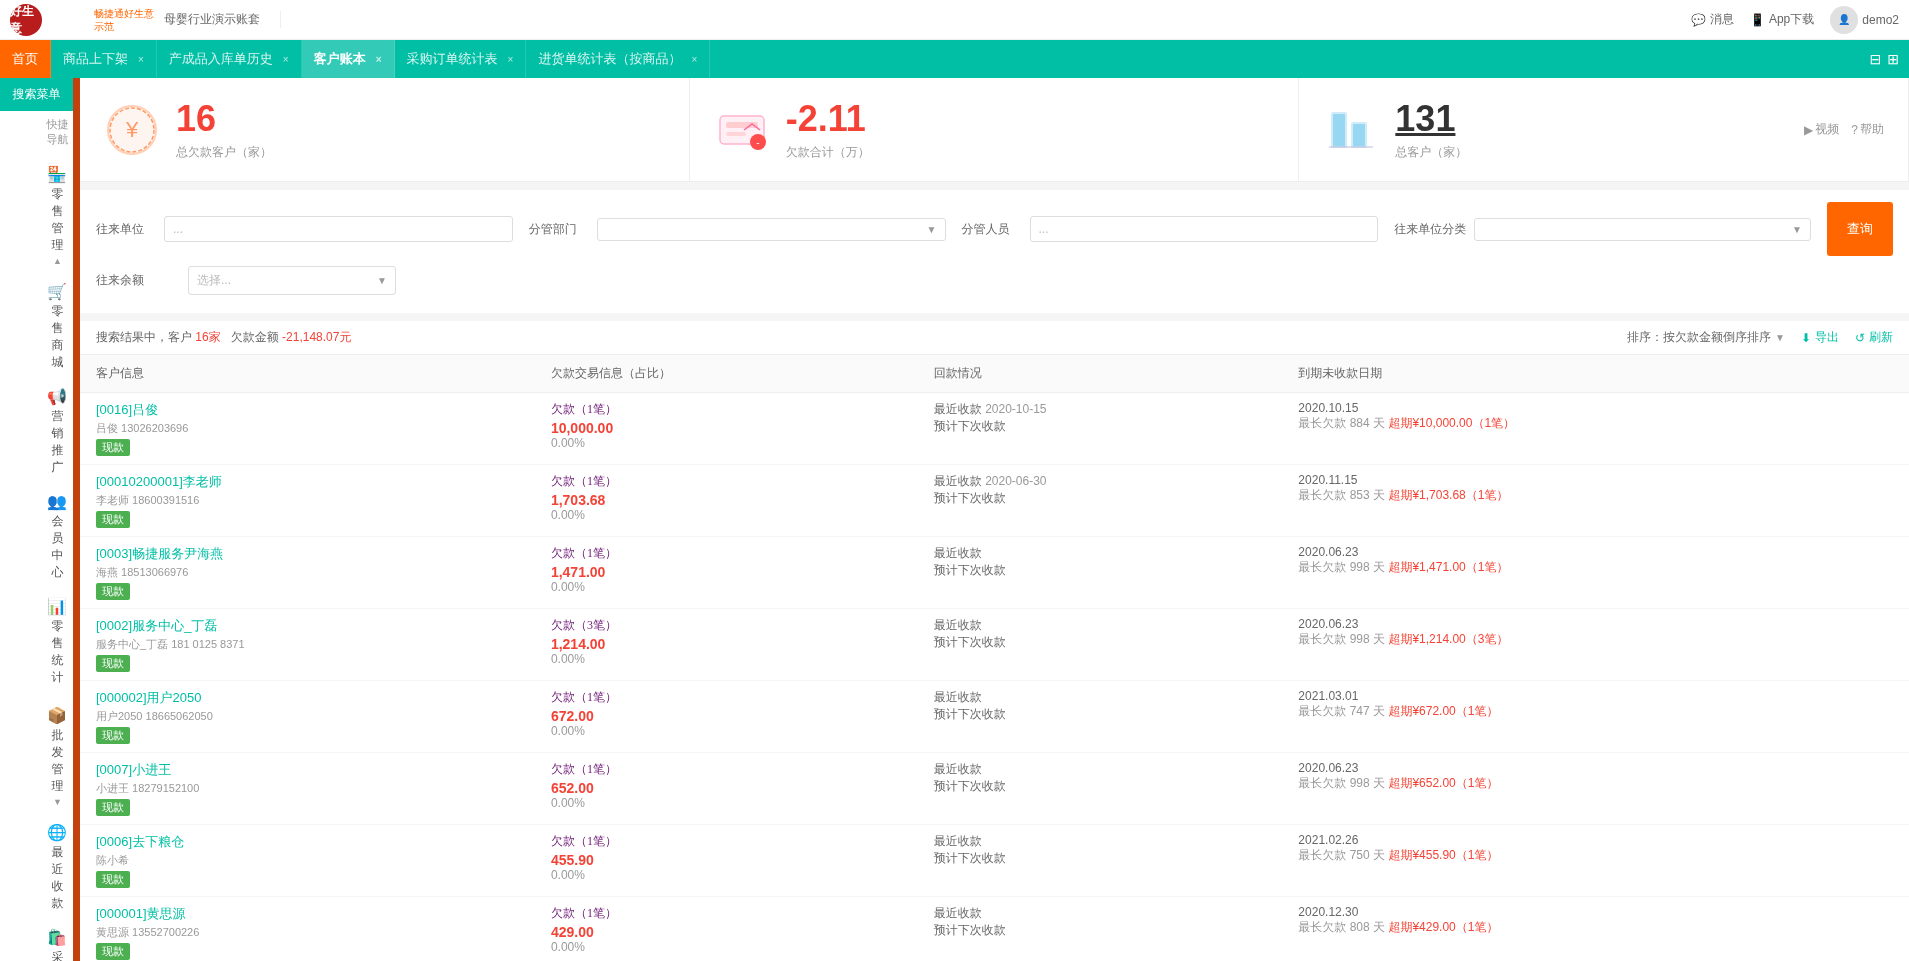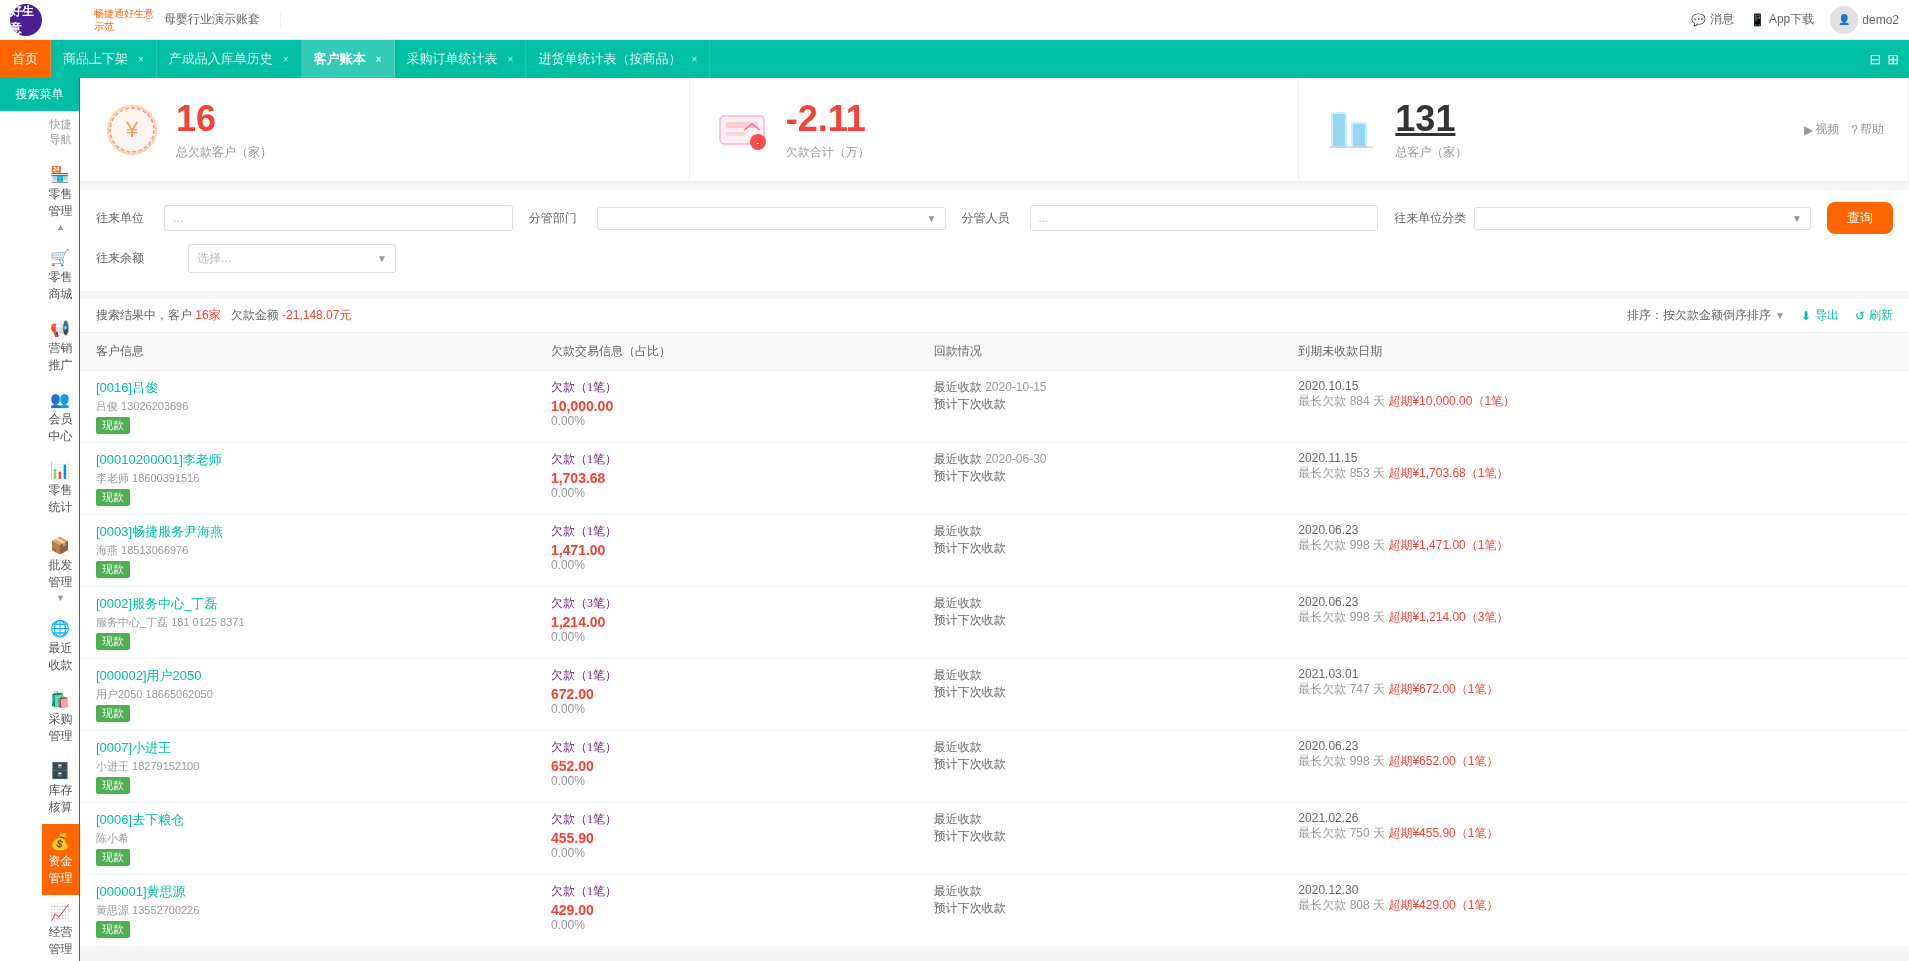--- a/index.html
+++ b/index.html
@@ -2,41 +2,41 @@
 <html><head>
   <meta charset="utf-8">
   <style>
     * { box-sizing: border-box; margin: 0; padding: 0; }
     body { font-family: 'Microsoft YaHei', Arial, sans-serif; font-size: 13px; background: #f5f5f5; color: #333; overflow: hidden; height: 961px; width: 1909px; }
 
     
     .app-container { display: flex; flex-direction: column; height: 100%; }
     .top-bar { display: flex; align-items: center; background: #fff; height: 40px; border-bottom: 1px solid #eee; padding: 0 10px; }
     .top-bar-logo { display: flex; align-items: center; width: 80px; }
-    .logo-icon { width: 32px; height: 32px; background: #4c1d95; border-radius: 50%; display: flex; align-items: center; justify-content: center; color: #fff; font-size: 12px; font-weight: bold; }
+    .logo-icon { width: 32px; height: 32px; background: #b91c1c; border-radius: 50%; display: flex; align-items: center; justify-content: center; color: #fff; font-size: 12px; font-weight: bold; }
     .app-name { font-size: 11px; color: #ff6600; margin-left: 4px; line-height: 1.2; }
     .top-bar-company { color: #666; font-size: 12px; margin-left: 10px; padding-right: 20px; border-right: 1px solid #eee; }
     .top-bar-right { margin-left: auto; display: flex; align-items: center; gap: 16px; }
     .top-bar-btn { display: flex; align-items: center; gap: 4px; font-size: 12px; color: #666; cursor: pointer; }
     .avatar { width: 28px; height: 28px; border-radius: 50%; background: #ccc; display: flex; align-items: center; justify-content: center; font-size: 11px; overflow: hidden; }
 
     
     .nav-tabs { display: flex; background: #00bfa5; height: 38px; align-items: stretch; padding: 0; }
     .nav-tab { display: flex; align-items: center; padding: 0 12px; font-size: 13px; color: rgba(255,255,255,0.85); cursor: pointer; white-space: nowrap; border-right: 1px solid rgba(255,255,255,0.15); gap: 6px; }
     .nav-tab.active { background: rgba(255,255,255,0.2); color: #fff; font-weight: bold; }
     .nav-tab .close-x { font-size: 10px; color: rgba(255,255,255,0.7); margin-left: 4px; }
     .nav-tab.home { background: #ff6600; color: #fff; }
     .nav-right-icons { margin-left: auto; display: flex; align-items: center; gap: 6px; padding-right: 10px; }
     .nav-right-icons span { color: #fff; font-size: 16px; cursor: pointer; }
 
     
     .main-layout { display: flex; flex: 1; overflow: hidden; }
 
     
-    .sidebar { width: 80px; background: #fff; border-right: 1px solid #c2410c; display: flex; flex-direction: column; overflow-y: auto; }
+    .sidebar { width: 80px; background: #fff; border-right: 7px solid #c2410c; display: flex; flex-direction: column; overflow-y: auto; }
     .sidebar-search { padding: 8px 6px; background: #00bfa5; color: #fff; text-align: center; font-size: 12px; cursor: pointer; }
     .sidebar-item { padding: 8px 4px; text-align: center; font-size: 12px; color: #555; cursor: pointer; display: flex; flex-direction: column; align-items: center; gap: 2px; margin-left: 42px; }
     .sidebar-item.active { background: #ff6600; color: #fff; }
     .sidebar-item .s-icon { font-size: 16px; }
     .sidebar-divider { height: 1px; background: #eee; margin: 2px 8px; }
 
     
     .content { flex: 1; overflow-y: auto; background: #f5f5f5; }
 
     
@@ -54,21 +54,21 @@
 
     
     .filter-bar { background: #fff; padding: 12px 16px 8px; margin-bottom: 8px; }
     .filter-row { display: flex; align-items: center; gap: 16px; margin-bottom: 10px; }
     .filter-item { display: flex; align-items: center; gap: 8px; flex: 1; }
     .filter-label { font-size: 12px; color: #666; white-space: nowrap; min-width: 60px; }
     .filter-input-dots { flex: 1; border: 1px solid #ddd; border-radius: 3px; padding: 5px 8px; font-size: 12px; color: #bbb; background: #fff; position: relative; }
     .filter-select { flex: 1; border: 1px solid #ddd; border-radius: 3px; padding: 5px 8px; font-size: 12px; color: #333; background: #fff; display: flex; align-items: center; justify-content: space-between; cursor: pointer; }
     .filter-select .placeholder { color: #bbb; }
     .chevron-down { color: #999; font-size: 10px; }
-    .search-btn { background: #ff6600; color: #fff; border: none; padding: 7px 20px; border-radius: 8px; font-size: 13px; cursor: pointer; white-space: nowrap; }
+    .search-btn { background: #ff6600; color: #fff; border: none; padding: 18px 20px; border-radius: 3px; font-size: 13px; cursor: pointer; white-space: nowrap; }
     .collapse-bar { text-align: center; padding: 4px; color: #999; font-size: 12px; cursor: pointer; border-top: 1px solid #f0f0f0; margin-top: 4px; }
 
     
     .table-area { background: #fff; margin: 0 0 8px; }
     .table-toolbar { display: flex; align-items: center; justify-content: space-between; padding: 8px 16px; border-bottom: 1px solid #eee; }
     .result-info { font-size: 12px; color: #666; }
     .result-info .highlight { color: #f44336; }
     .sort-area { display: flex; align-items: center; gap: 16px; font-size: 12px; color: #666; }
     .sort-select { display: flex; align-items: center; gap: 4px; cursor: pointer; }
     .sort-select .arrow { color: #999; font-size: 10px; }

